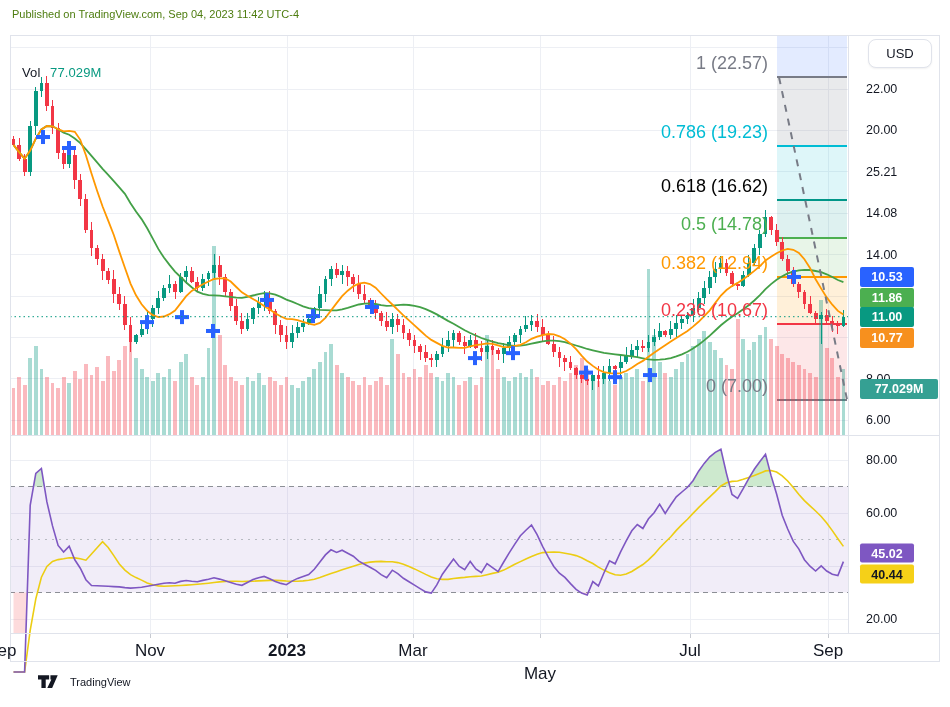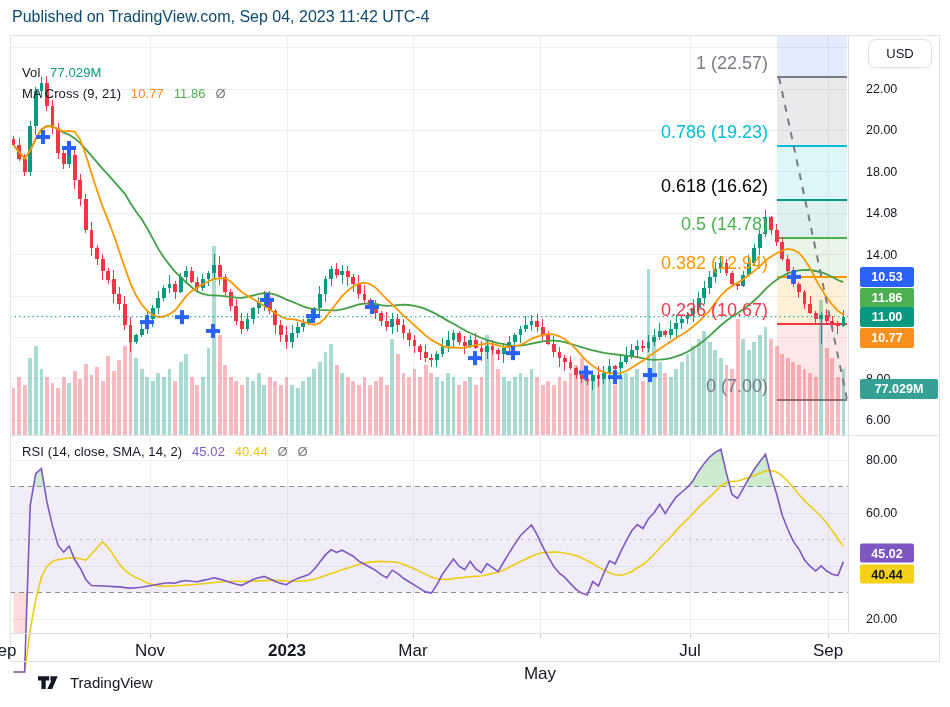--- a/index.html
+++ b/index.html
@@ -16,23 +16,23 @@
   .tick{position:absolute;left:866px;font-size:12.5px;color:#131722;transform:translateY(-50%);}
   .chip{position:absolute;left:860px;width:54px;height:20px;border-radius:2px;color:#fff;
     font-size:12.5px;font-weight:700;display:flex;align-items:center;justify-content:center;transform:translateY(-50%);}
   .chip.wide{width:78px;}
   .fib-label{position:absolute;right:182px;font-size:18px;transform:translateY(-50%);white-space:nowrap;}
   .time-label{position:absolute;top:641px;font-size:17px;color:#131722;transform:translateX(-50%);}
   .time-label.bold{font-weight:700;}
   #usd-btn{position:absolute;left:868px;top:39px;width:62px;height:27px;border:1px solid #e0e3eb;
     border-radius:8px;background:#fff;display:flex;align-items:center;justify-content:center;
     font-size:13px;color:#131722;box-shadow:0 1px 2px rgba(0,0,0,.06);pointer-events:auto;cursor:pointer;}
-  #published{position:absolute;left:12px;top:8px;font-size:16px;color:#0c4a6e;}
+  #published{position:absolute;left:12px;top:8px;font-size:11px;color:#4d7c0f;}
   #footer{position:absolute;left:38px;top:674px;display:flex;align-items:center;gap:8px;}
-  #footer .brand{font-size:15px;font-weight:500;color:#131722;}
+  #footer .brand{font-size:11px;font-weight:500;color:#131722;}
 </style>
 </head>
 <body>
 
 <div id="stage">
 
   <div id="published">Published on TradingView.com, Sep 04, 2023 11:42 UTC-4</div>
 
   <svg id="chart-svg" width="950" height="707">
       <g shape-rendering="crispEdges" stroke="#edeff4" stroke-width="1">
@@ -602,41 +602,28 @@
         <line x1="828" y1="634" x2="828" y2="638"></line>
       </g>
     </svg>
 
   <div id="overlays">
 
     <div class="legend-row" style="left:22px;top:65px;">
       <span class="t-dark">Vol</span>
       <span class="t-teal">77.029M</span>
     </div>
-    <div class="legend-row" style="left:22px;top:86px;">
-      <span class="t-dark">MA Cross (9, 21)</span>
-      <span class="t-orange">10.77</span>
-      <span class="t-green">11.86</span>
-      <span class="t-gray">Ø</span>
-    </div>
-
-    <div class="legend-row" style="left:22px;top:444px;">
-      <span class="t-dark">RSI (14, close, SMA, 14, 2)</span>
-      <span class="t-purple">45.02</span>
-      <span class="t-yellow">40.44</span>
-      <span class="t-gray">Ø</span>
-      <span class="t-gray">Ø</span>
-    </div>
+
 
     <div id="usd-btn">USD</div>
 
     <div id="gen-labels">
         <div class="tick" style="top: 89px;">22.00</div>
         <div class="tick" style="top: 130.4px;">20.00</div>
-        <div class="tick" style="top: 171.8px;">18.00</div>
+        <div class="tick" style="top: 171.8px;">25.21</div>
         <div class="tick" style="top: 213.2px;">14.08</div>
         <div class="tick" style="top: 254.6px;">14.00</div>
         <div class="tick" style="top: 378.8px;">8.00</div>
         <div class="tick" style="top: 420.2px;">6.00</div>
         <div class="tick" style="top: 460px;">80.00</div>
         <div class="tick" style="top: 513px;">60.00</div>
         <div class="tick" style="top: 619px;">20.00</div>
         <div class="chip" style="top: 277px; background: rgb(41, 98, 255); color: rgb(255, 255, 255);">10.53</div>
         <div class="chip" style="top: 298px; background: rgb(76, 175, 80); color: rgb(255, 255, 255);">11.86</div>
         <div class="chip" style="top: 316.5px; background: rgb(8, 153, 129); color: rgb(255, 255, 255);">11.00</div>

